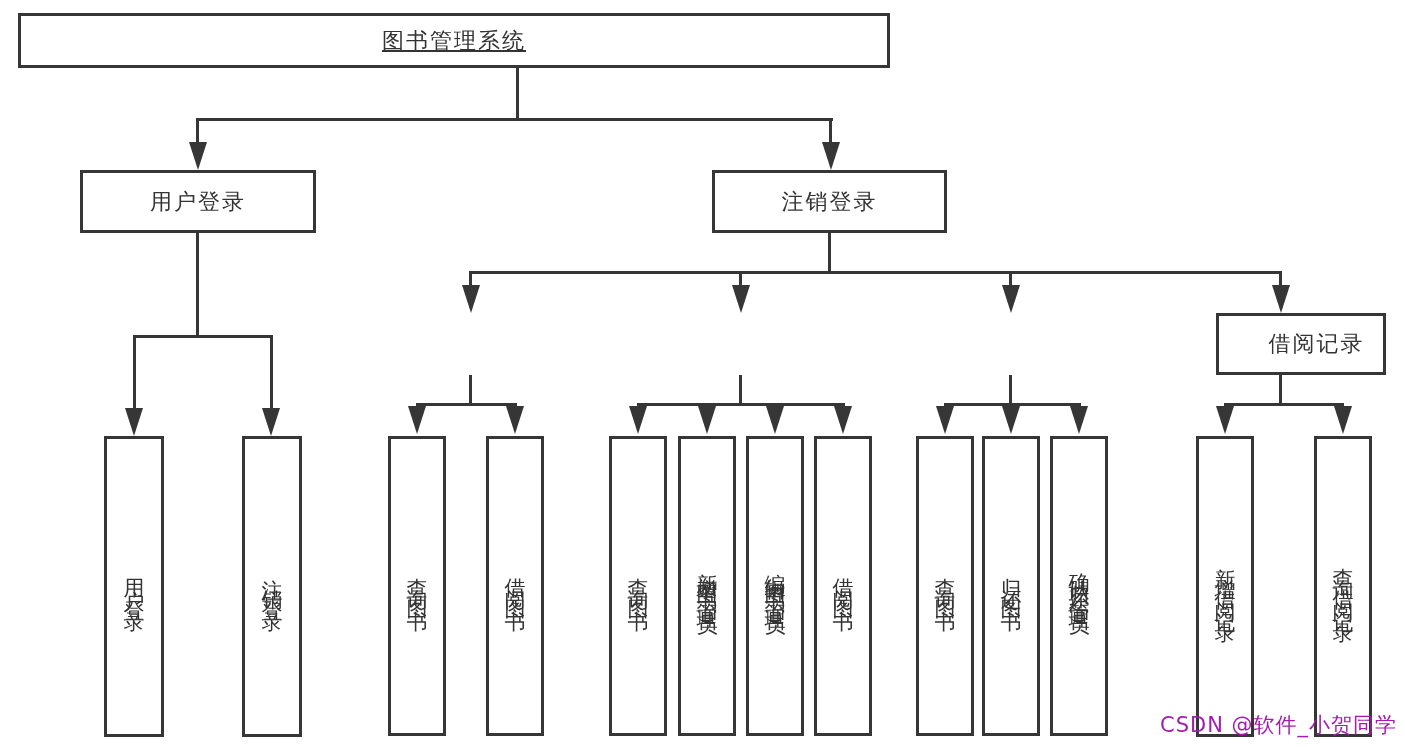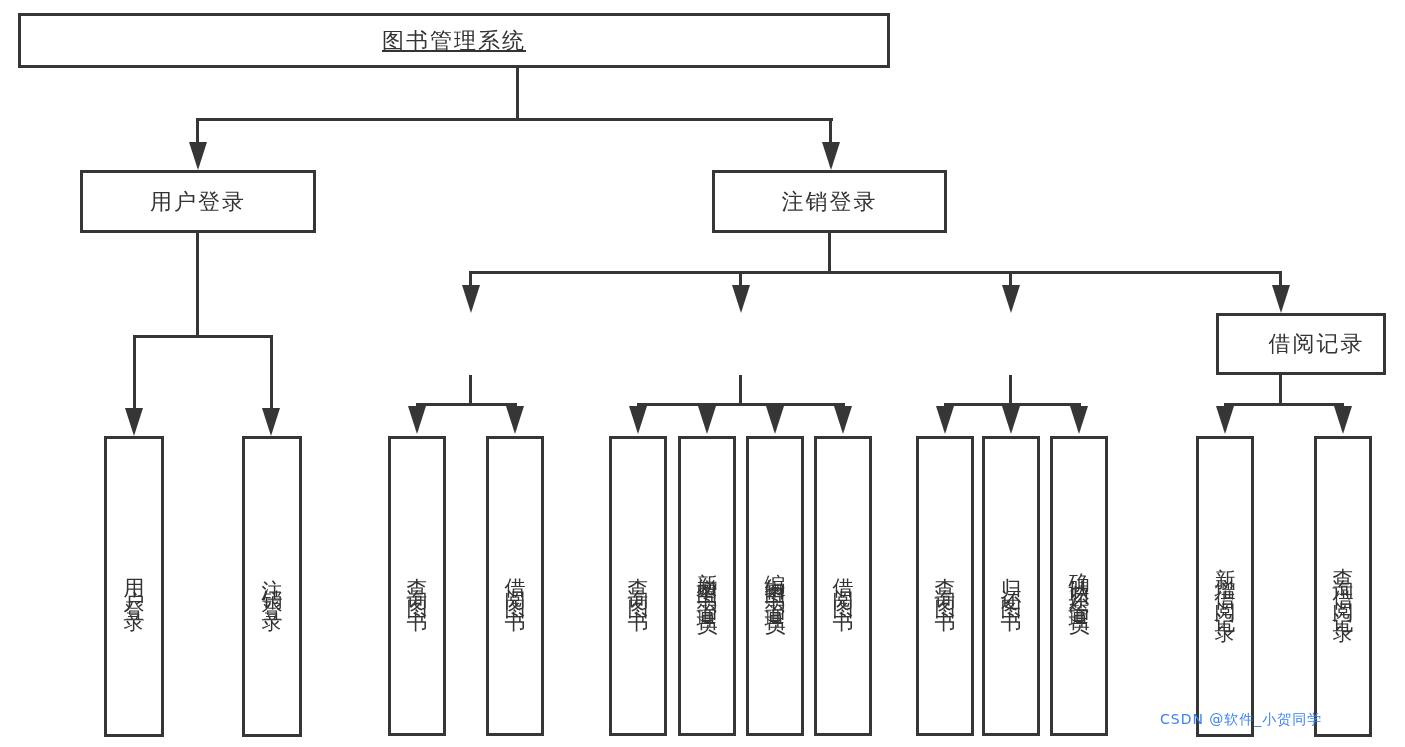--- a/index.html
+++ b/index.html
@@ -21,22 +21,22 @@
   }
   .vloose { letter-spacing:11px; }
   .vtight { letter-spacing:6px; }
   .line { position:absolute; background:#363636; z-index:1; }
   .arrow {
     position:absolute; width:0; height:0; z-index:1;
     border-left:9px solid transparent; border-right:9px solid transparent;
     border-top:28px solid #363636;
   }
   .watermark {
-    position:absolute; left:1160px; top:711px; font-size:14px;
-    color:#3b82f6; white-space:nowrap; z-index:3; letter-spacing:1px;
+    position:absolute; left:1160px; top:711px; font-size:21px;
+    color:#a21caf; white-space:nowrap; z-index:3; letter-spacing:1px;
   }
 </style>
 </head>
 <body>
 
 <div class="canvas">
 
   <div class="box" style="left:18px; top:13px; width:872px; height:55px;text-decoration:underline;">图书管理系统</div>
 
   <div class="line" style="left:516px; top:68px; width:3px; height:53px;"></div>

